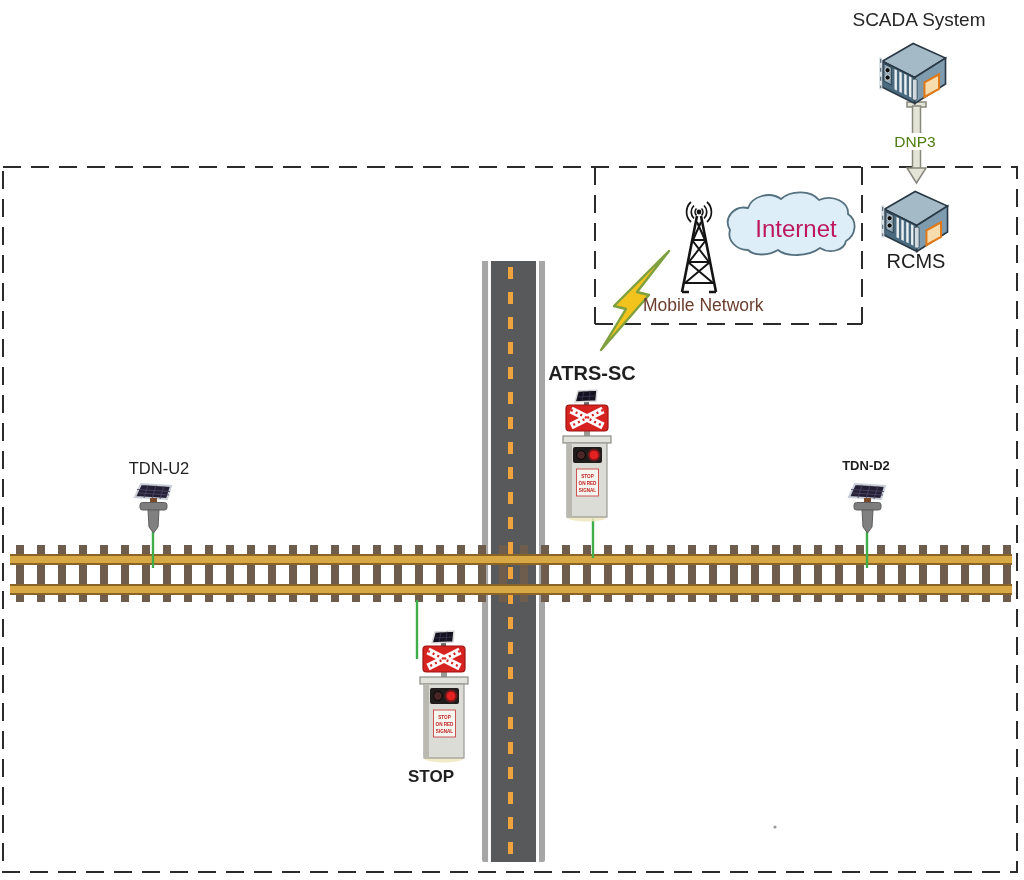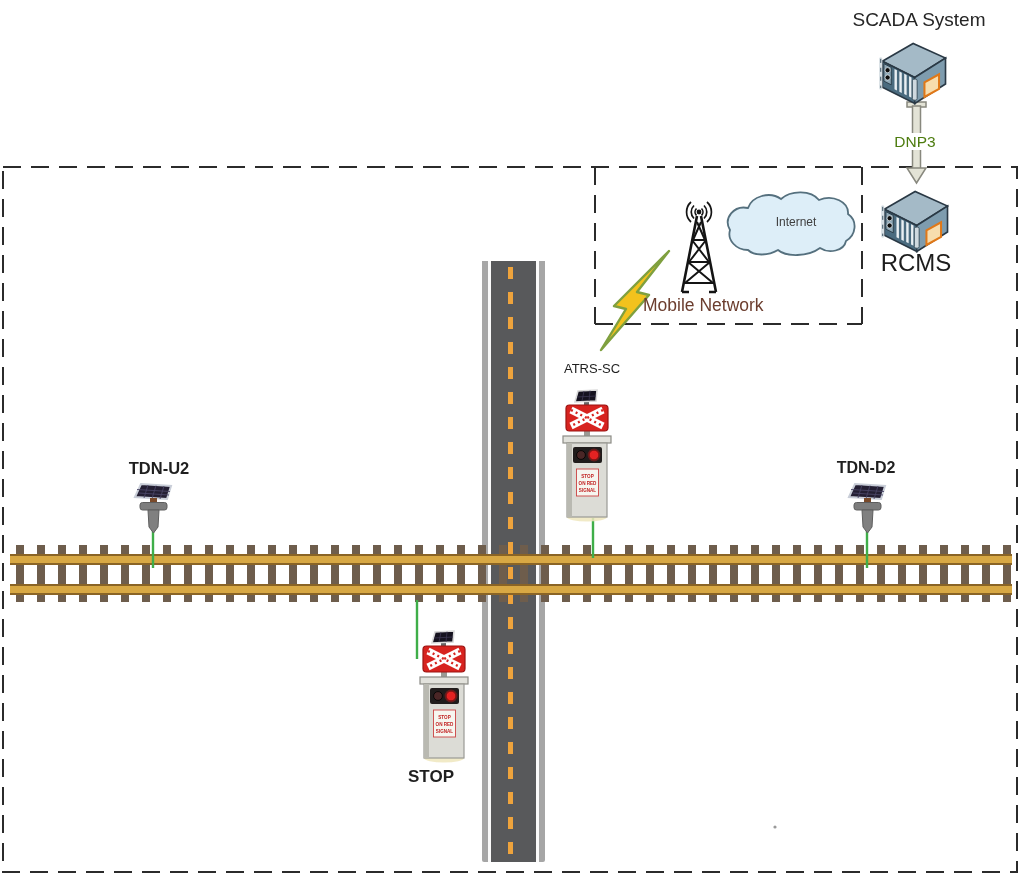--- a/index.html
+++ b/index.html
@@ -144,26 +144,26 @@
     <use href="#crossing-signal" transform="translate(560,389)"></use>
     <use href="#crossing-signal" transform="translate(417,630)"></use>
 
     <circle cx="775" cy="827" r="1.6" fill="#9a9a9a"></circle>
   </svg>
 
   <div class="label centered" style="left:919px;top:10px;font-size:19px;color:#262626;">SCADA System</div>
 
   <div class="label centered" style="left:915px;top:133px;font-size:15.5px;background:#fff;padding:0 3px;color:#4d7c0f;">DNP3</div>
 
-  <div class="label centered" style="left:916px;top:250px;font-size:24px;color:#1d1d1d;">RCMS</div>
+  <div class="label centered" style="left:916px;top:250px;font-size:20px;color:#1d1d1d;">RCMS</div>
 
-  <div class="label centered" style="left:796px;top:216px;font-size:12px;color:#404040;">Internet</div>
+  <div class="label centered" style="left:796px;top:216px;font-size:24px;color:#be185d;">Internet</div>
 
   <div class="label" style="left:643px;top:296px;font-size:17.5px;color:#6b3d2e;text-align:center;">Mobile Network</div>
 
-  <div class="label centered" style="left:592px;top:362px;font-size:13px;font-weight:normal;">ATRS-SC</div>
+  <div class="label centered" style="left:592px;top:362px;font-size:20px;font-weight:bold;">ATRS-SC</div>
 
-  <div class="label centered" style="left:159px;top:459px;font-size:16.5px;font-weight:bold;">TDN-U2</div>
+  <div class="label centered" style="left:159px;top:459px;font-size:16.5px;font-weight:normal;">TDN-U2</div>
 
-  <div class="label centered" style="left:866px;top:459px;font-size:16px;font-weight:bold;">TDN-D2</div>
+  <div class="label centered" style="left:866px;top:459px;font-size:13px;font-weight:bold;">TDN-D2</div>
 
   <div class="label centered" style="left:431px;top:768px;font-size:17px;font-weight:bold;">STOP</div>
 </div>
 
 </body></html>

